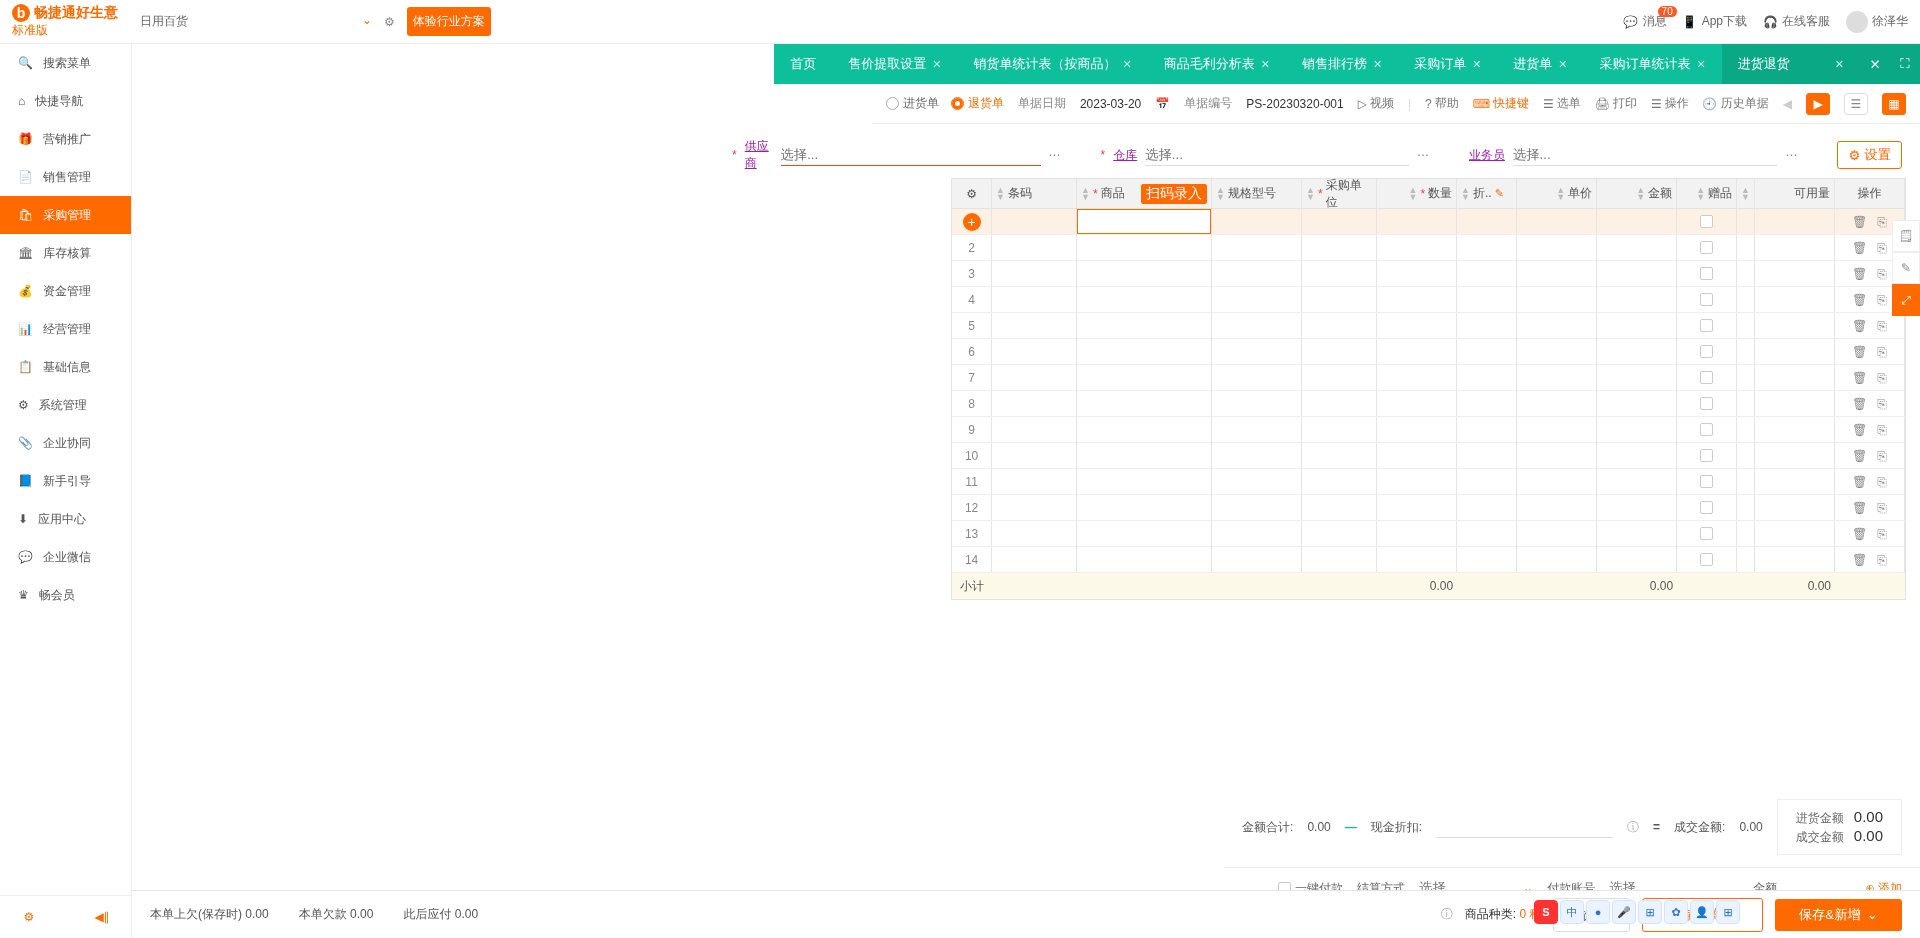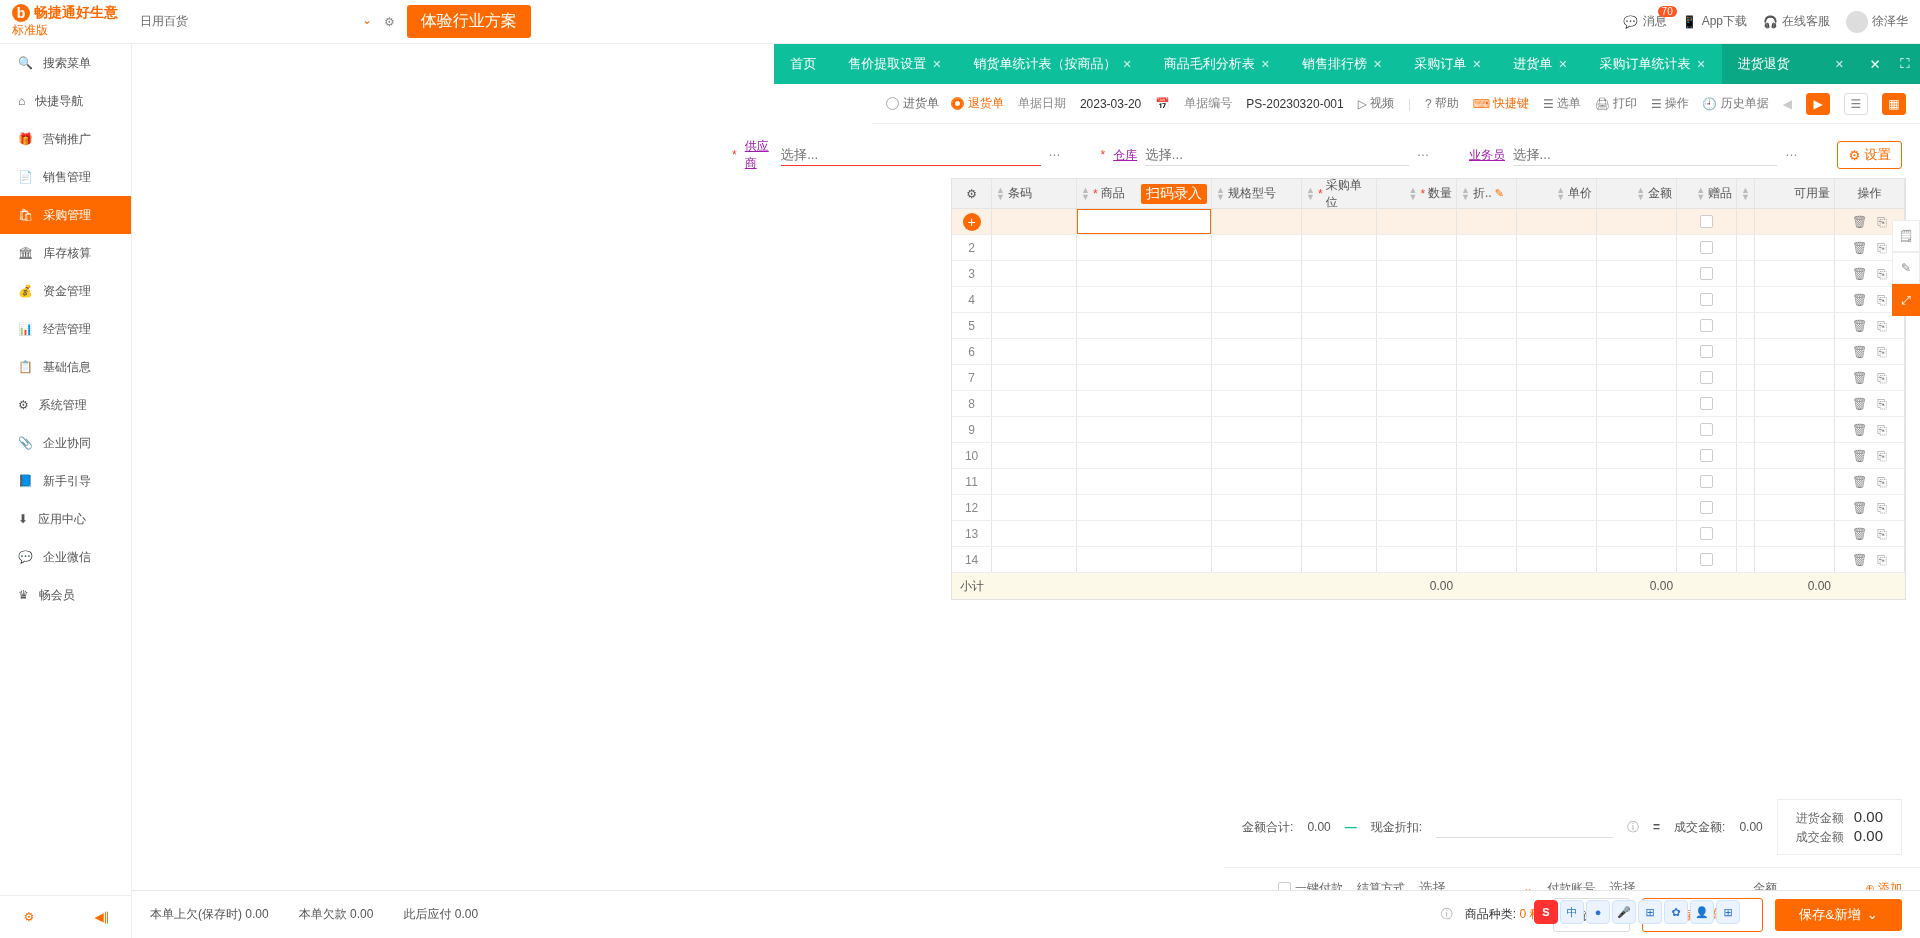--- a/index.html
+++ b/index.html
@@ -6,21 +6,21 @@
 body { background: #f5f5f5; font-size: 12px; color: #333; overflow: hidden; }
 .top-header { height: 44px; background: #fff; display: flex; align-items: center; padding: 0 12px; border-bottom: 1px solid #eee; }
 .logo-area { width: 120px; display: flex; flex-direction: column; align-items: flex-start; }
 .logo-text { color: #ff6a00; font-size: 14px; font-weight: bold; display: flex; align-items: center; }
 .logo-text .b-icon { width: 18px; height: 18px; background: #ff6a00; color: #fff; border-radius: 50%; display: inline-flex; align-items: center; justify-content: center; margin-right: 4px; font-weight: bold; }
 .logo-sub { color: #ff6a00; font-size: 12px; }
 .category-select { margin-left: 8px; display: flex; align-items: flex-start; color: #666; position: relative; }
 .category-select span.val { padding-right: 170px; }
 .chev-down { color: #ff6a00; margin-left: 4px; }
 .gear-sm { margin: 0 12px; color: #888; }
-.btn-orange { background: #ff6a00; color: #fff; border: none; padding: 6px 14px; border-radius: 3px; cursor: pointer; font-size: 16px; }
+.btn-orange { background: #ff6a00; color: #fff; border: none; padding: 6px 6px; border-radius: 3px; cursor: pointer; font-size: 12px; }
 .top-right { margin-left: auto; display: flex; align-items: center; gap: 16px; color: #666; }
 .top-right .item { display: flex; align-items: center; gap: 4px; position: relative; cursor: pointer; }
 .badge70 { position: absolute; top: -7px; right: -10px; background: #ff5722; color: #fff; border-radius: 8px; font-size: 10px; padding: 0 4px; }
 .user-ava { width: 22px; height: 22px; border-radius: 50%; background: #ddd; display: inline-block; }
 
 .main-wrap { display: flex; height: calc(100vh - 44px); }
 .sidebar { width: 132px; background: #fff; border-right: 1px solid #eee; display: flex; flex-direction: column; }
 .sidebar-item { height: 38px; display: flex; align-items: center; padding-left: 18px; gap: 10px; color: #555; cursor: pointer; }
 .sidebar-item.active { background: #ff6a00; color: #fff; }
 .sidebar-bottom { margin-top: auto; display: flex; justify-content: space-between; padding: 8px 16px; border-top: 1px solid #eee; }

